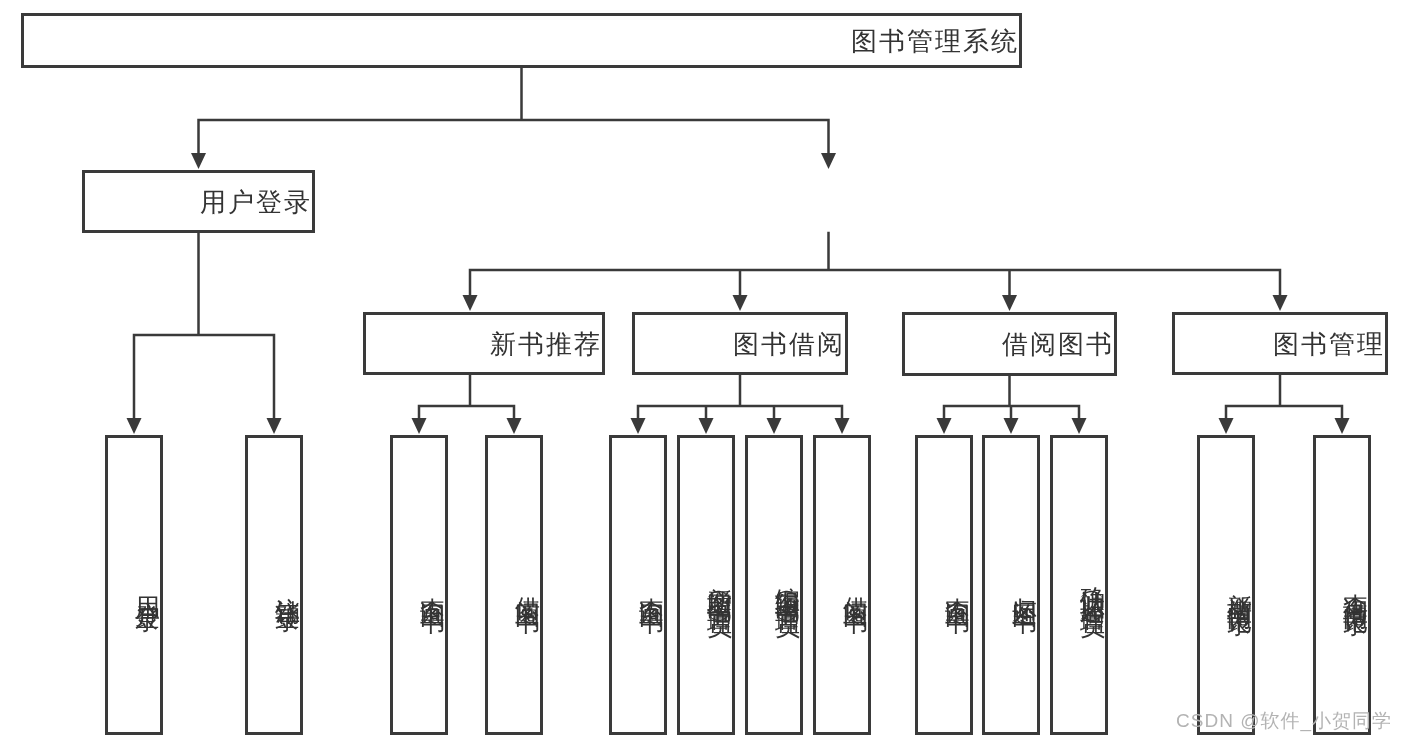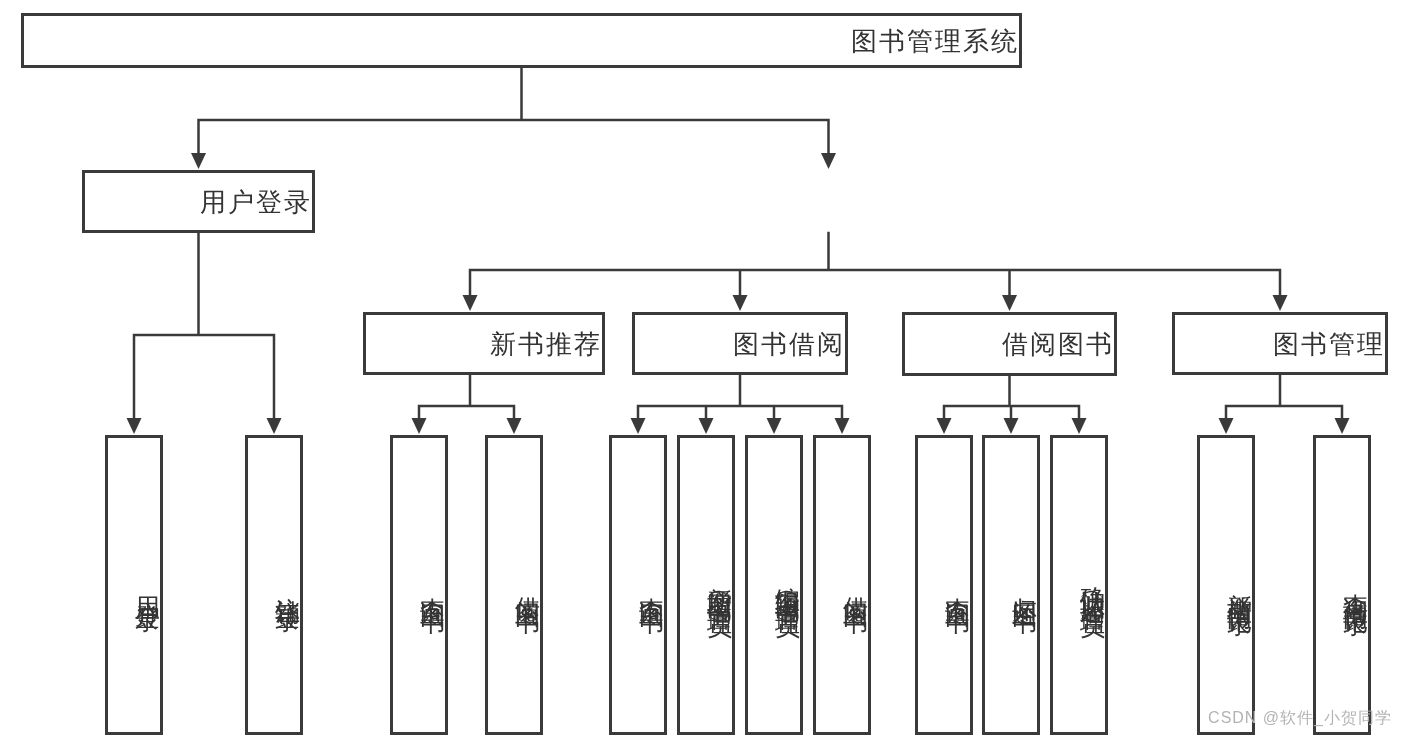--- a/index.html
+++ b/index.html
@@ -39,21 +39,21 @@
     stroke: var(--line-color, #3a3a3a);
     stroke-width: 2.5;
     fill: none;
     stroke-linecap: square;
   }
   .arrowhead { fill: var(--line-color, #3a3a3a); stroke: none; }
   .watermark {
     position: absolute;
     right: 13px;
     top: 708px;
-    font-size: 16px;
+    font-size: 19px;
     letter-spacing: 1px;
     color: var(--watermark-color, #b3b3b3);
     z-index: 5;
     white-space: nowrap;
   }
 </style>
 </head>
 <body>
 
 <div class="canvas">

